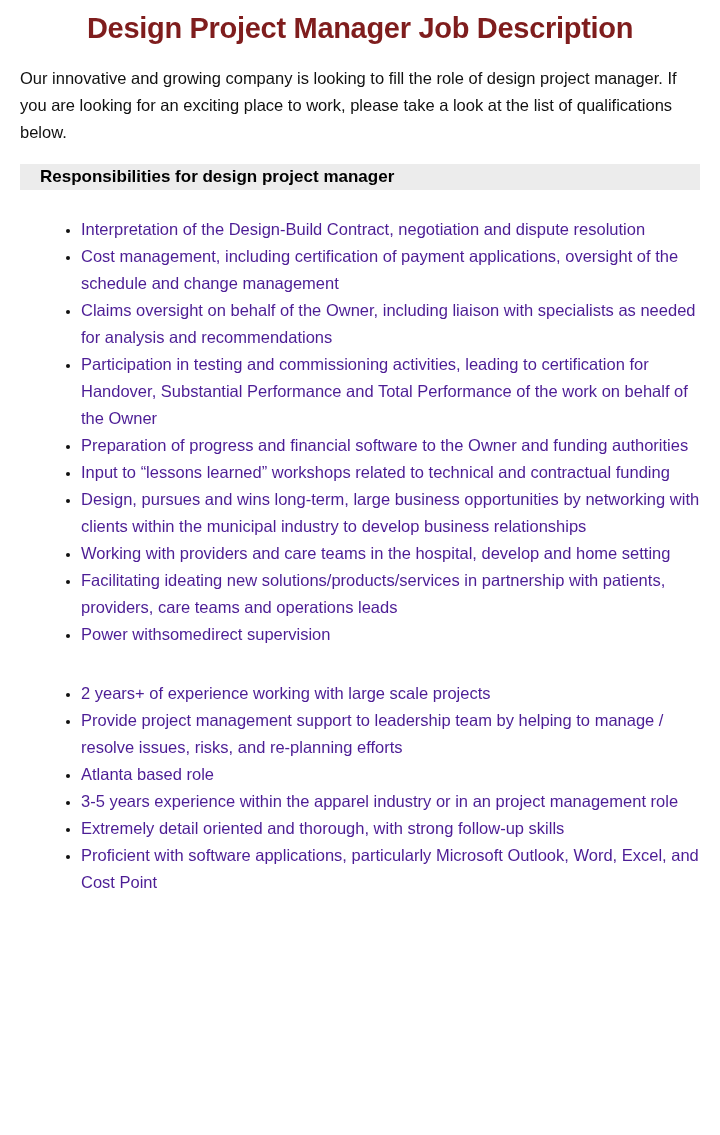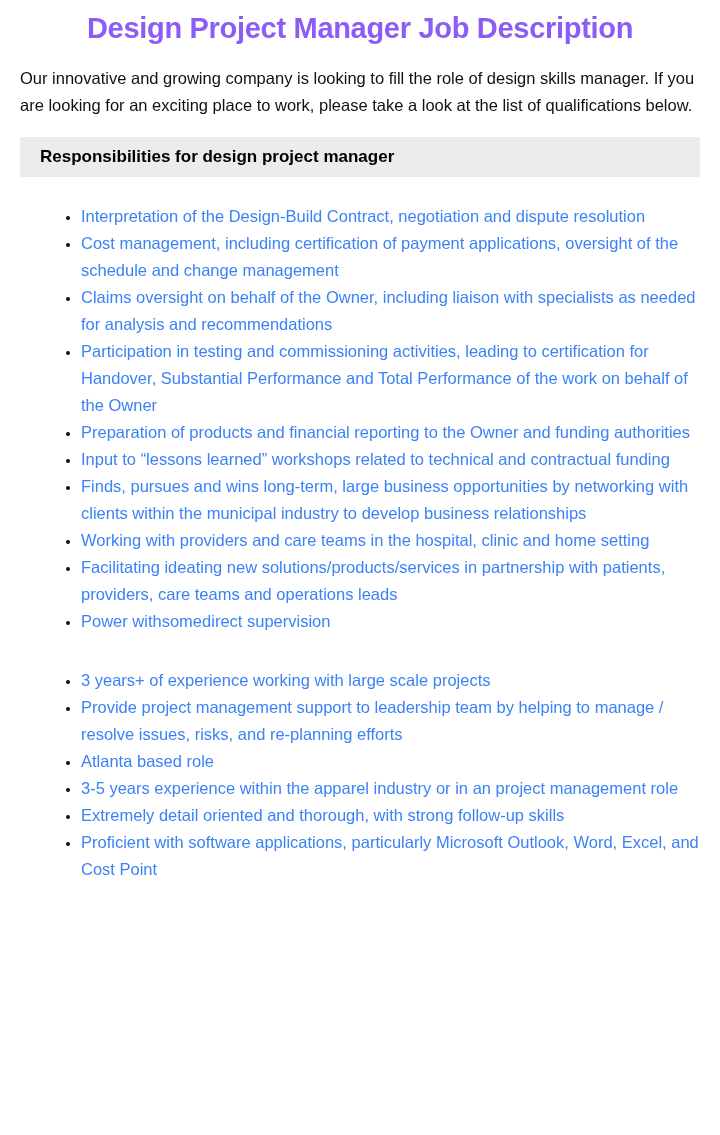--- a/index.html
+++ b/index.html
@@ -13,89 +13,89 @@
     color: #111111;
     -webkit-font-smoothing: antialiased;
   }
   .page {
     padding: 0 20px 30px 20px;
   }
   .page-title {
     font-size: 29px;
     font-weight: 700;
     text-align: center;
-    color: #8b5cf6;
+    color: #7f1d1d;
     margin: 0;
     padding: 12px 0 14px 0;
     letter-spacing: -0.3px;
   }
   .intro {
     font-size: 16.5px;
     line-height: 27px;
     margin: 6px 0 18px 0;
     color: #111111;
   }
   .section-header {
     background: #ececec;
     padding: 0 20px;
-    height: 40px;
+    height: 26px;
     display: flex;
     align-items: center;
     margin: 0;
   }
   .section-header h2 {
     font-size: 17px;
     font-weight: 700;
     margin: 0;
     color: #000000;
   }
   ul.bullet-list {
     margin: 26px 0 32px 0;
     padding-left: 61px;
   }
   ul.bullet-list li {
     font-size: 16.5px;
     line-height: 27px;
-    color: #3b82f6;
+    color: #4c1d95;
     padding-left: 0;
   }
   ul.bullet-list li::marker {
     color: #111111;
     font-size: 14px;
   }
 </style>
 </head>
 <body>
 
 <div class="page">
 
   <h1 class="page-title">Design Project Manager Job Description</h1>
 
-  <p class="intro">Our innovative and growing company is looking to fill the role of design skills manager. If you are looking for an exciting place to work, please take a look at the list of qualifications below.</p>
+  <p class="intro">Our innovative and growing company is looking to fill the role of design project manager. If you are looking for an exciting place to work, please take a look at the list of qualifications below.</p>
 
   <div class="section-header">
     <h2>Responsibilities for design project manager</h2>
   </div>
 
   <ul class="bullet-list">
       <li>Interpretation of the Design-Build Contract, negotiation and dispute resolution</li>
       <li>Cost management, including certification of payment applications, oversight of the schedule and change management</li>
       <li>Claims oversight on behalf of the Owner, including liaison with specialists as needed for analysis and recommendations</li>
       <li>Participation in testing and commissioning activities, leading to certification for Handover, Substantial Performance and Total Performance of the work on behalf of the Owner</li>
-      <li>Preparation of products and financial reporting to the Owner and funding authorities</li>
+      <li>Preparation of progress and financial software to the Owner and funding authorities</li>
       <li>Input to “lessons learned” workshops related to technical and contractual funding</li>
-      <li>Finds, pursues and wins long-term, large business opportunities by networking with clients within the municipal industry to develop business relationships</li>
-      <li>Working with providers and care teams in the hospital, clinic and home setting</li>
+      <li>Design, pursues and wins long-term, large business opportunities by networking with clients within the municipal industry to develop business relationships</li>
+      <li>Working with providers and care teams in the hospital, develop and home setting</li>
       <li>Facilitating ideating new solutions/products/services in partnership with patients, providers, care teams and operations leads</li>
       <li>Power withsomedirect supervision</li>
     </ul>
 
 
   <ul class="bullet-list">
-      <li>3 years+ of experience working with large scale projects</li>
+      <li>2 years+ of experience working with large scale projects</li>
       <li>Provide project management support to leadership team by helping to manage / resolve issues, risks, and re-planning efforts</li>
       <li>Atlanta based role</li>
       <li>3-5 years experience within the apparel industry or in an project management role</li>
       <li>Extremely detail oriented and thorough, with strong follow-up skills</li>
       <li>Proficient with software applications, particularly Microsoft Outlook, Word, Excel, and Cost Point</li>
     </ul>
 
 </div>
 
 </body></html>

